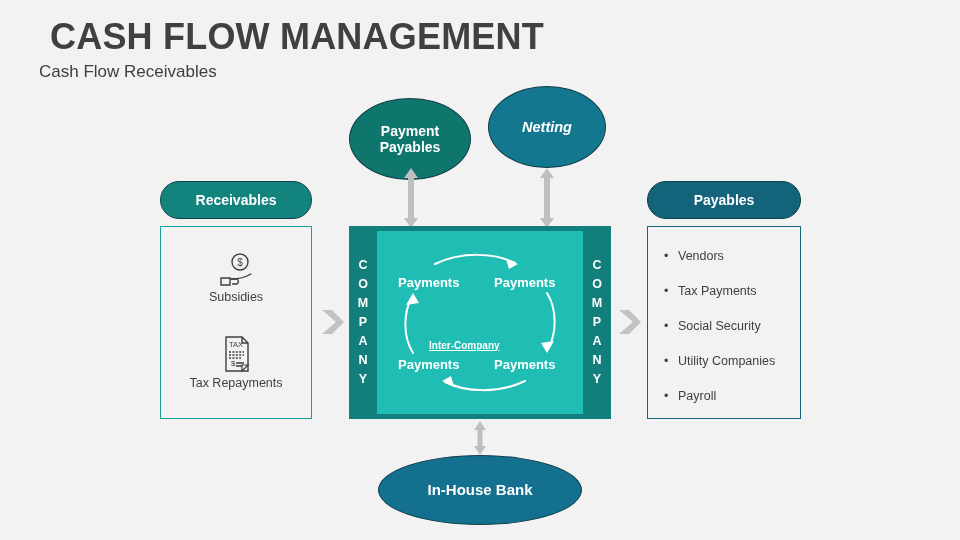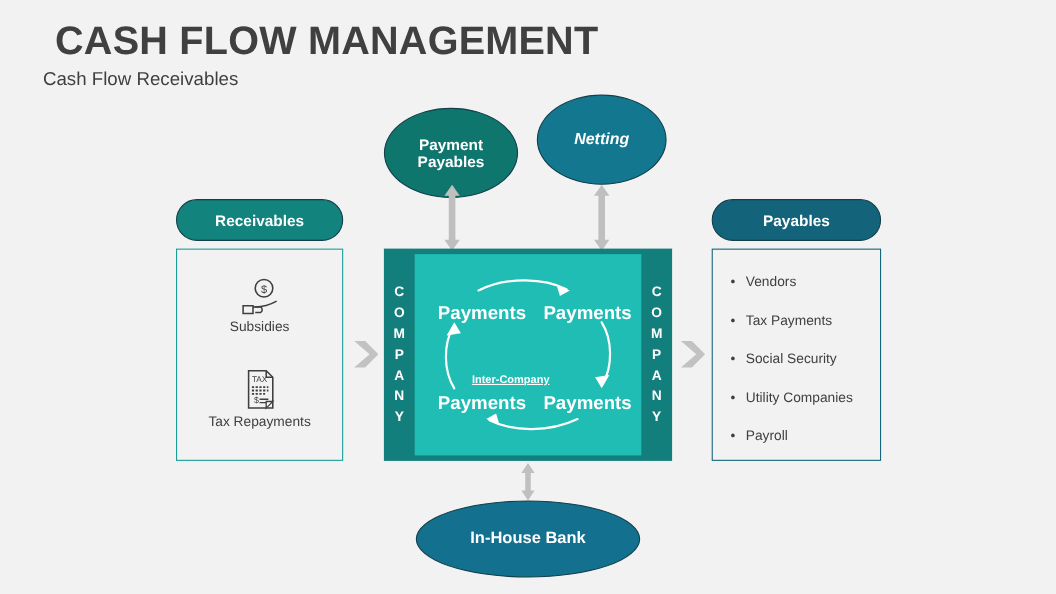--- a/index.html
+++ b/index.html
@@ -208,21 +208,21 @@
     left: 377px;
     top: 231px;
     width: 206px;
     height: 183px;
     background: #1FBDB4;
     overflow: hidden;
   }
   .payments-label {
     position: absolute;
     color: #ffffff;
-    font-size: 17px;
+    font-size: 13px;
     font-weight: bold;
     white-space: nowrap;
   }
   #pay-tl { left: 398px;  top: 275px; }
   #pay-tr { left: 494px;  top: 275px; }
   #pay-bl { left: 398px;  top: 357px; }
   #pay-br { left: 494px;  top: 357px; }
 
   #inter-company {
     position: absolute;

